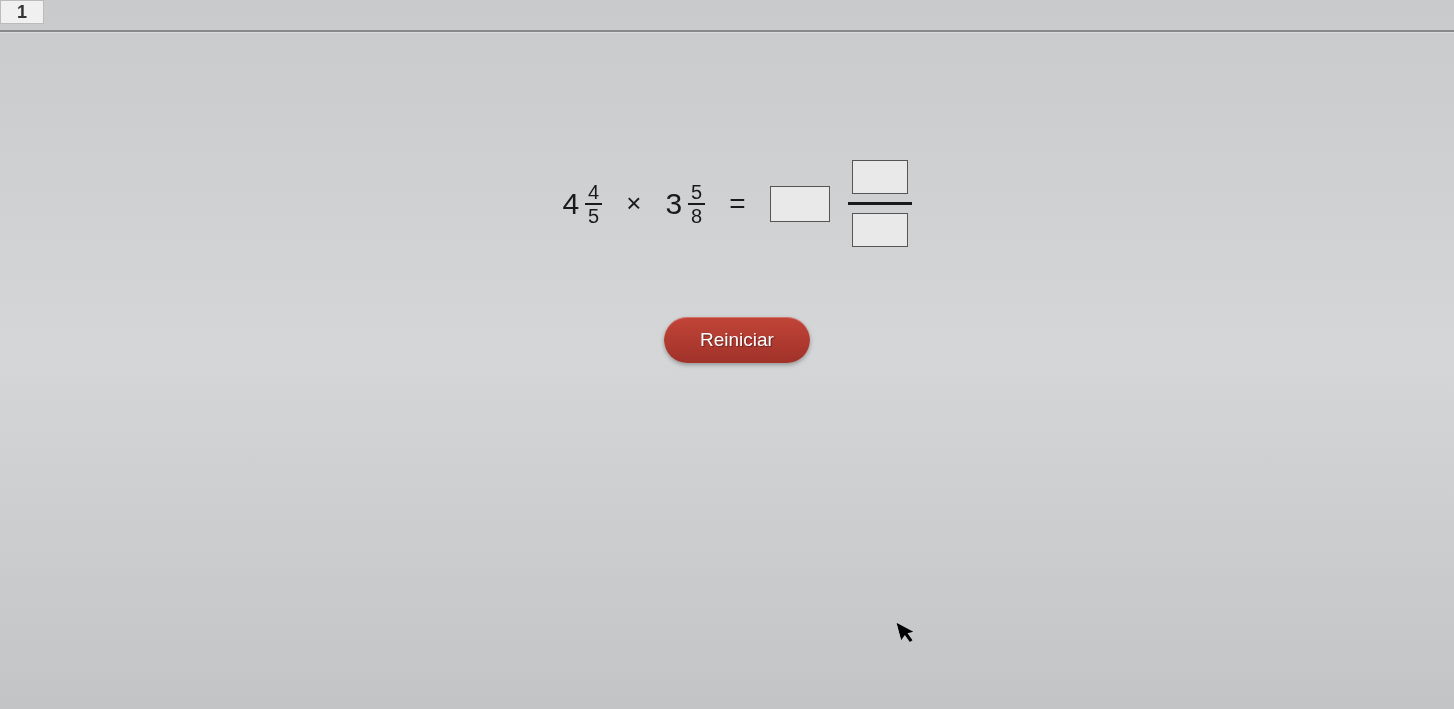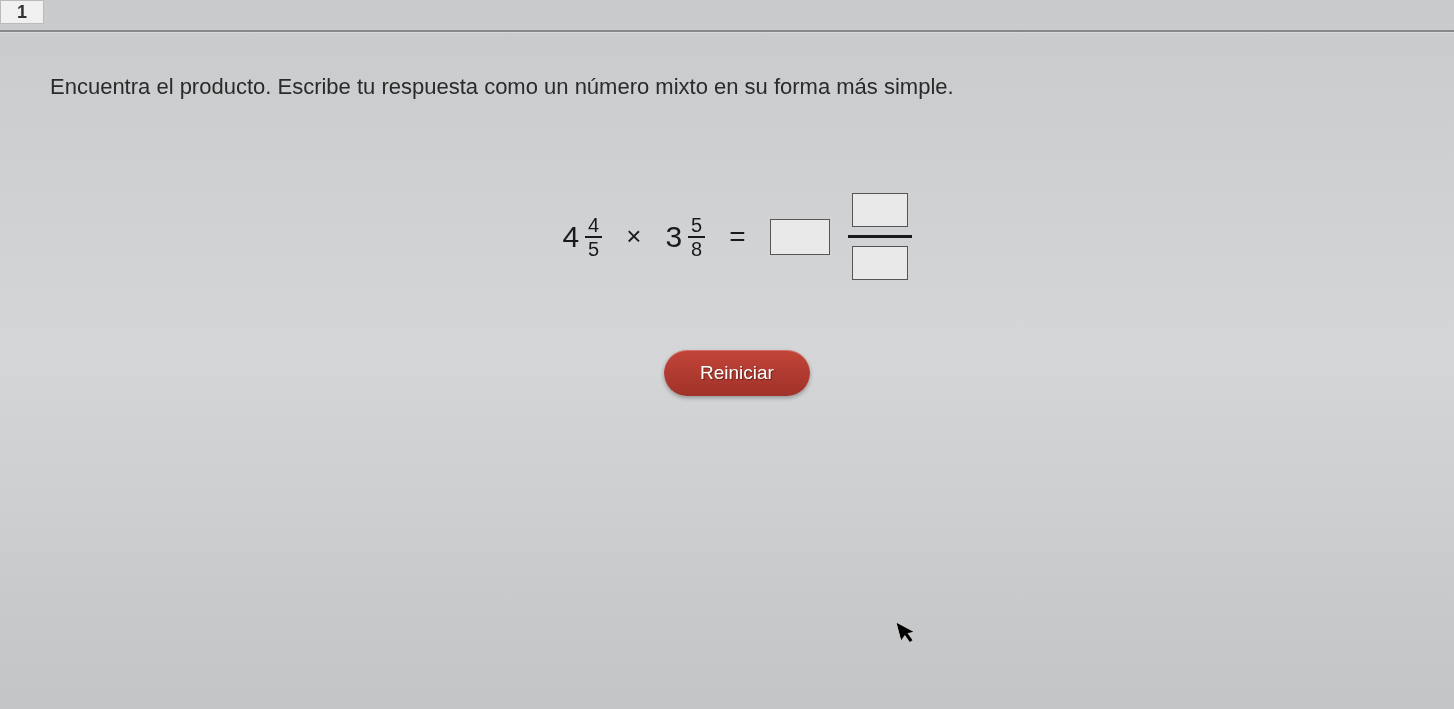--- a/index.html
+++ b/index.html
@@ -159,21 +159,20 @@
   </style>
 </head>
 <body>
 
 <div class="question-badge">
   <span>1</span>
 </div>
 <div class="top-divider"></div>
 
 <div class="content">
-  <p class="sub-instruction">Encuentra el producto. Escribe tu respuesta como un número mixto en su forma más simple.</p>
 
   <div class="equation-area">
     <span class="mixed-number">
       <span class="whole">4</span>
       <span class="fraction">
         <span class="frac-num">4</span>
         <span class="frac-den">5</span>
       </span>
     </span>
 

